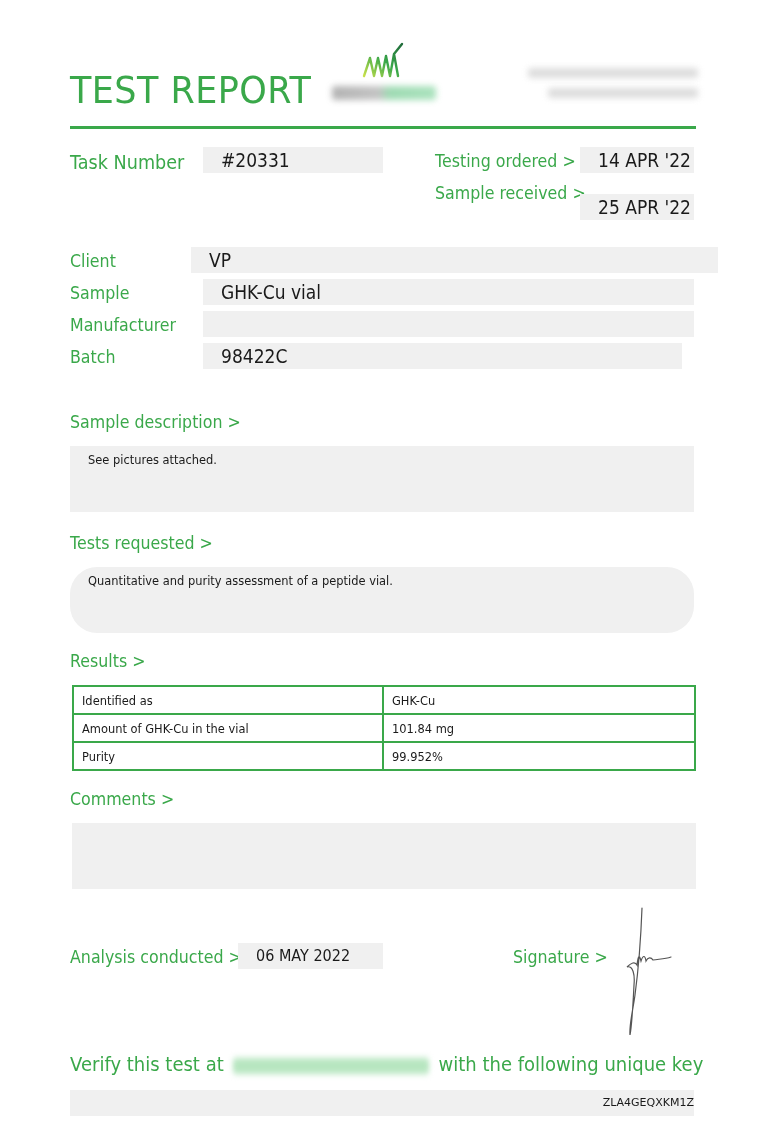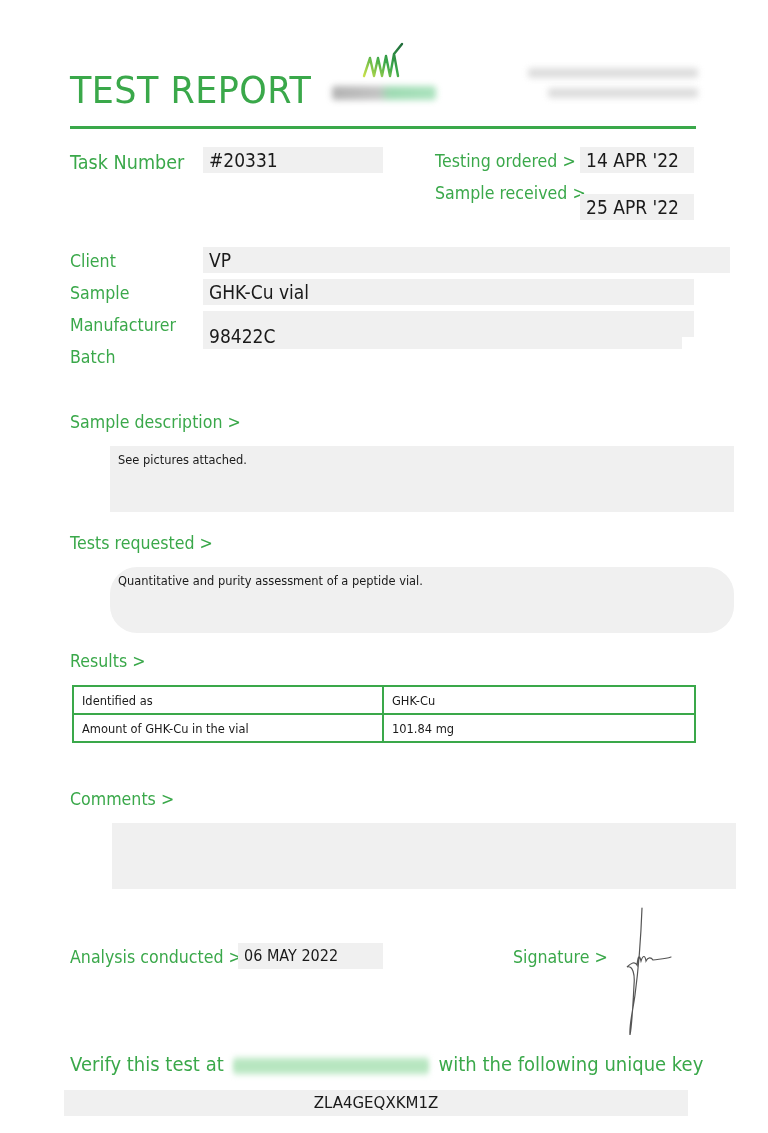--- a/index.html
+++ b/index.html
@@ -7,31 +7,31 @@
     body { position: relative; font-family: "DejaVu Sans", sans-serif; color: #1a1a1a; }
     .abs { position: absolute; }
     .title { left: 70px; top: 68px; font-size: 38px; color: #3aa84a; letter-spacing: 0.5px; font-family: "DejaVu Sans", sans-serif; font-weight: normal; transform: scaleX(0.92); transform-origin: left; }
     .logo { left: 330px; top: 40px; width: 110px; height: 70px; }
     .logo-text { position: absolute; left: 2px; top: 46px; width: 104px; height: 14px; border-radius: 3px;
       background: linear-gradient(90deg, #9a9a9a 0%, #b0b0b0 45%, #7fcf9a 55%, #8fd9a8 100%); filter: blur(3px); opacity: 0.75; }
     .contact { right: 70px; top: 68px; width: 170px; }
     .contact .line { height: 10px; margin-bottom: 10px; background: #cfcfcf; border-radius: 3px; filter: blur(3px); opacity: 0.7; }
     .rule { left: 70px; top: 126px; width: 626px; height: 3px; background: #3aa84a; }
     .label { font-size: 18px; color: #3aa84a; transform: scaleX(0.88); transform-origin: left; white-space: nowrap; }
-    .field { background: #f0f0f0; font-size: 19px; color: #1a1a1a; padding-left: 6px; line-height: 26px; height: 26px; white-space: nowrap; }
+    .field { background: #f0f0f0; font-size: 19px; color: #1a1a1a; padding-left: 18px; line-height: 26px; height: 26px; white-space: nowrap; }
     .field span { display: inline-block; transform: scaleX(0.9); transform-origin: left; }
-    .box { background: #f0f0f0; font-size: 13px; padding: 6px 8px; color: #1a1a1a; margin-left: 40px; }
+    .box { background: #f0f0f0; font-size: 13px; padding: 6px 18px; color: #1a1a1a; }
     .box span { display: inline-block; transform: scaleX(0.88); transform-origin: left; white-space: nowrap; }
     table.results { position: absolute; left: 72px; top: 685px; width: 624px; border-collapse: collapse; border: 2px solid #3aa84a; }
     table.results td { border: 2px solid #3aa84a; height: 28px; font-size: 13px; padding-left: 8px; color: #1a1a1a; }
     table.results td span { display: inline-block; transform: scaleX(0.88); transform-origin: left; white-space: nowrap; }
     table.results td.c1 { width: 310px; border-radius: 6px; }
     .blur-link { display: inline-block; width: 218px; height: 16px; background: #b7e6c0; border-radius: 4px; filter: blur(3px); vertical-align: middle; margin: 0 4px; }
     .verify { left: 70px; top: 1052px; font-size: 20px; color: #3aa84a; white-space: nowrap; transform: scaleX(0.9); transform-origin: left; }
-    .key { left: 64px; top: 1090px; width: 624px; height: 26px; background: #f0f0f0; text-align: center; font-size: 15px; line-height: 26px; }
+    .key { left: 70px; top: 1090px; width: 624px; height: 26px; background: #f0f0f0; text-align: right; font-size: 11px; line-height: 26px; }
   </style>
 </head>
 <body>
 
 <div class="abs title">TEST REPORT</div>
 
 <div class="abs logo">
   <svg width="110" height="45" viewBox="0 0 110 45" style="position:absolute;left:0;top:0;">
     <defs>
       <linearGradient id="lg" x1="0" y1="1" x2="1" y2="0">
@@ -54,47 +54,51 @@
 
 <div class="abs label" style="left:70px;top:150px;font-size:20px;">Task Number</div>
 <div class="abs field" style="left:203px;top:147px;width:180px;"><span>#20331</span></div>
 
 <div class="abs label" style="left:435px;top:150px;">Testing ordered  &gt;</div>
 <div class="abs field" style="left:580px;top:147px;width:114px;"><span>14 APR '22</span></div>
 <div class="abs label" style="left:435px;top:182px;">Sample received &gt;</div>
 <div class="abs field" style="left:580px;top:194px;width:114px;"><span>25 APR '22</span></div>
 
 <div class="abs label" style="left:70px;top:250px;">Client</div>
-<div class="abs field" style="left:203px;top:247px;width:527px;"><span>VP</span></div>
+<div class="abs field" style="left:191px;top:247px;width:527px;"><span>VP</span></div>
 
 <div class="abs label" style="left:70px;top:282px;">Sample</div>
 <div class="abs field" style="left:203px;top:279px;width:491px;"><span>GHK-Cu vial</span></div>
 
 <div class="abs label" style="left:70px;top:314px;">Manufacturer</div>
 <div class="abs field" style="left:203px;top:311px;width:491px;"><span></span></div>
 
 <div class="abs label" style="left:70px;top:346px;">Batch</div>
-<div class="abs field" style="left:203px;top:323px;width:479px;"><span>98422C</span></div>
+<div class="abs field" style="left:203px;top:343px;width:479px;"><span>98422C</span></div>
 
 <div class="abs label" style="left:70px;top:411px;">Sample description &gt;</div>
 <div class="abs box" style="left:70px;top:446px;width:624px;height:66px;"><span>See pictures attached.</span></div>
 
 <div class="abs label" style="left:70px;top:532px;">Tests requested &gt;</div>
 <div class="abs box" style="left:70px;top:567px;width:624px;height:66px;border-radius:27px;"><span>Quantitative and purity assessment of a peptide vial.</span></div>
 
 <div class="abs label" style="left:70px;top:650px;">Results &gt;</div>
 <table class="results">
   <tbody>
       <tr>
     <td class="c1"><span>Identified as</span></td>
     <td><span>GHK-Cu</span></td>
   </tr>
   <tr>
     <td class="c1"><span>Amount of GHK-Cu in the vial</span></td>
     <td><span>101.84 mg</span></td>
+  </tr>
+  <tr>
+    <td class="c1"><span>Purity</span></td>
+    <td><span>99.952%</span></td>
   </tr>
 </tbody>
   </table>
 
 <div class="abs label" style="left:70px;top:788px;">Comments &gt;</div>
 <div class="abs box" style="left:72px;top:823px;width:624px;height:66px;"><span></span></div>
 
 <div class="abs label" style="left:70px;top:946px;">Analysis conducted &gt;</div>
 <div class="abs field" style="left:238px;top:943px;width:145px;font-size:16px;"><span>06 MAY 2022</span></div>
 

